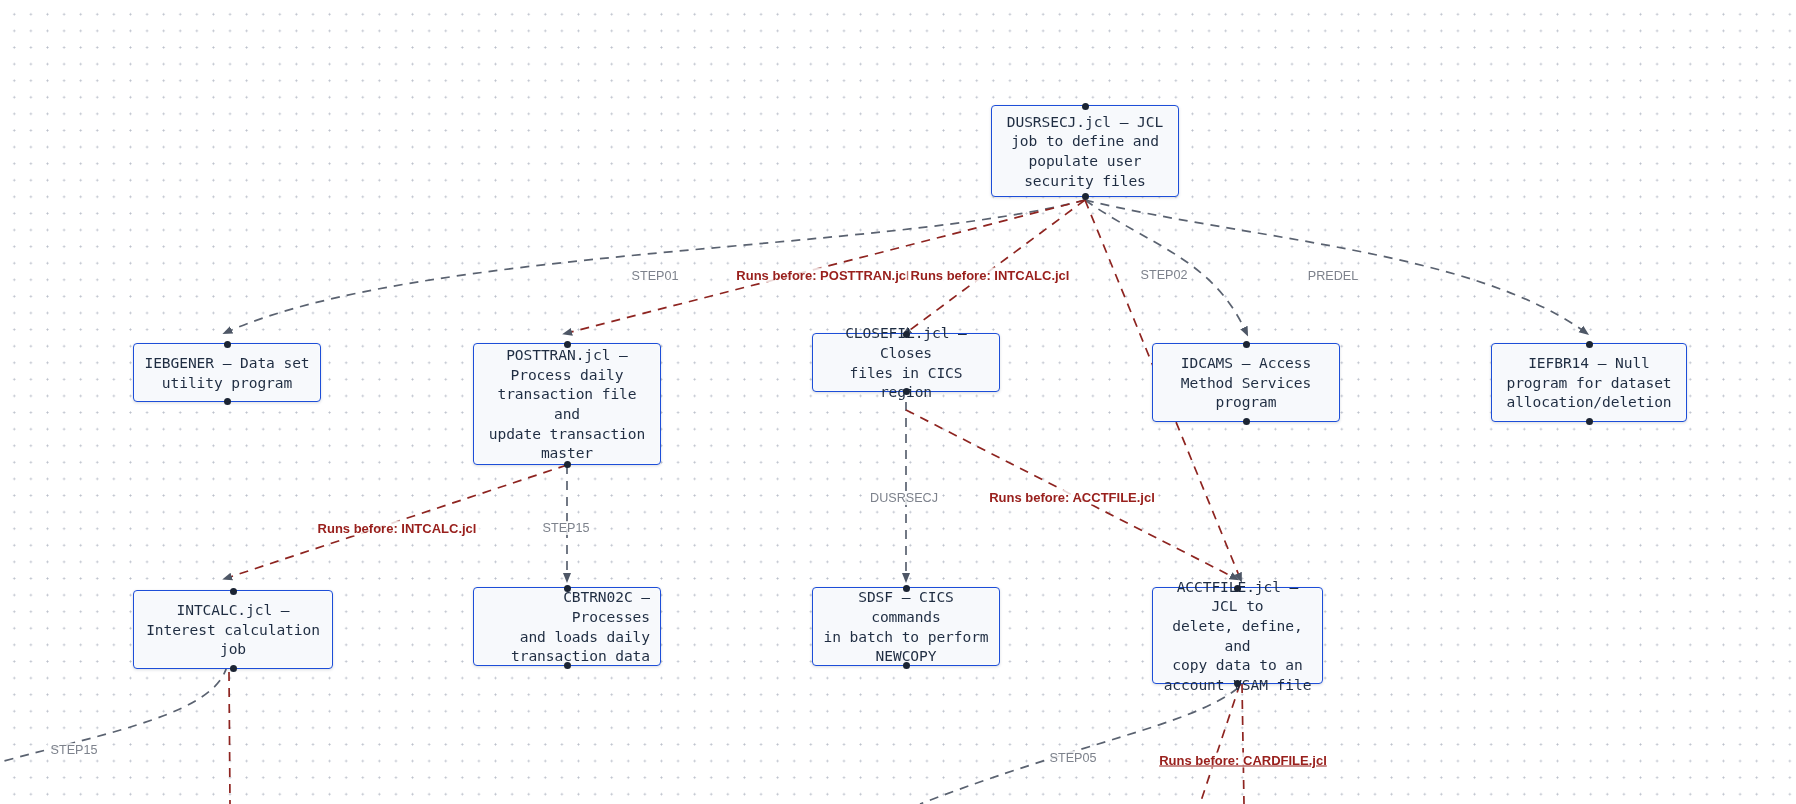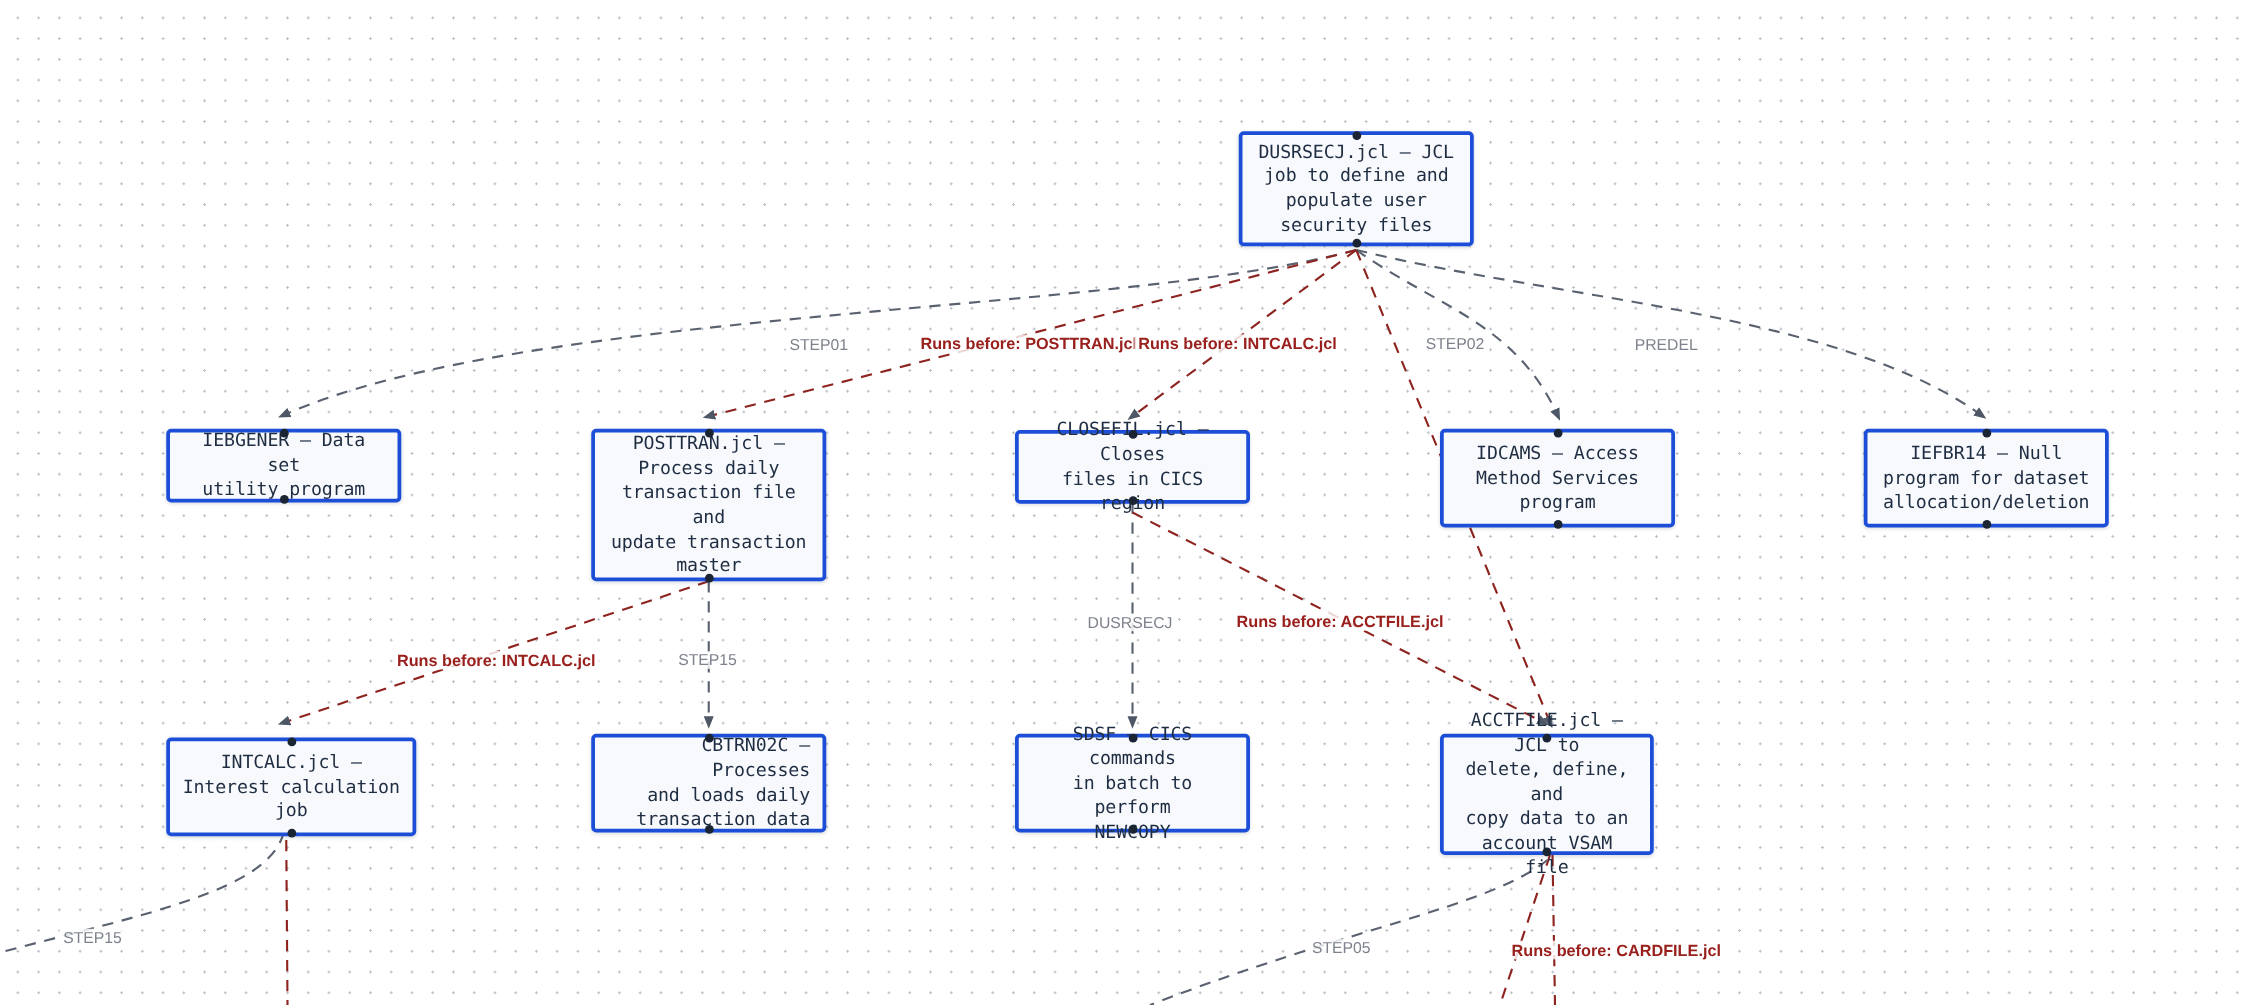--- a/index.html
+++ b/index.html
@@ -27,21 +27,21 @@
     position: absolute;
     left: 0; top: 0;
     width: 1796px;
     height: 804px;
     pointer-events: none;
   }
   .node {
     position: absolute;
     box-sizing: border-box;
     background: #f7f9fc;
-    border: 3px solid #1d4ed8;
+    border: 1px solid #1d4ed8;
     border-radius: 4px;
     box-shadow: 0 1px 3px rgba(30,45,70,0.16), 0 0 0 0.5px rgba(255,255,255,0.6) inset;
     display: flex;
     align-items: center;
     justify-content: center;
     text-align: center;
     color: #1f2d42;
     font-family: "DejaVu Sans Mono", monospace;
     font-size: 14.6px;
     line-height: 19.6px;
@@ -154,21 +154,21 @@
   <div class="node" style="left:473px; top:343px; width:188px; height:122px;">
     <span class="port top"></span>
     <span class="label">POSTTRAN.jcl –
 Process daily
 transaction file and
 update transaction
 master</span>
     <span class="port bottom"></span>
   </div>
 
-  <div class="node" style="left:812px; top:344px; width:188px; height:59px;">
+  <div class="node" style="left:812px; top:333px; width:188px; height:59px;">
     <span class="port top"></span>
     <span class="label">CLOSEFIL.jcl – Closes
 files in CICS region</span>
     <span class="port bottom"></span>
   </div>
 
   <div class="node" style="left:1152px; top:343px; width:188px; height:79px;">
     <span class="port top"></span>
     <span class="label">IDCAMS – Access
 Method Services
@@ -223,15 +223,15 @@
   <div class="edge-label step" style="left:1164px; top:275px;">STEP02</div>
   <div class="edge-label step" style="left:1333px; top:276px;">PREDEL</div>
 
   <div class="edge-label runs" style="left:397px; top:528px;">Runs before: INTCALC.jcl</div>
   <div class="edge-label step" style="left:566px; top:528px;">STEP15</div>
   <div class="edge-label step" style="left:904px; top:498px;">DUSRSECJ</div>
   <div class="edge-label runs" style="left:1072px; top:497px;">Runs before: ACCTFILE.jcl</div>
 
   <div class="edge-label step" style="left:74px; top:750px;">STEP15</div>
   <div class="edge-label step" style="left:1073px; top:758px;">STEP05</div>
-  <div class="edge-label runs" style="left:1293px; top:760px;">Runs before: CARDFILE.jcl</div>
+  <div class="edge-label runs" style="left:1243px; top:760px;text-decoration:underline;">Runs before: CARDFILE.jcl</div>
 
 </div>
 
 </body></html>

